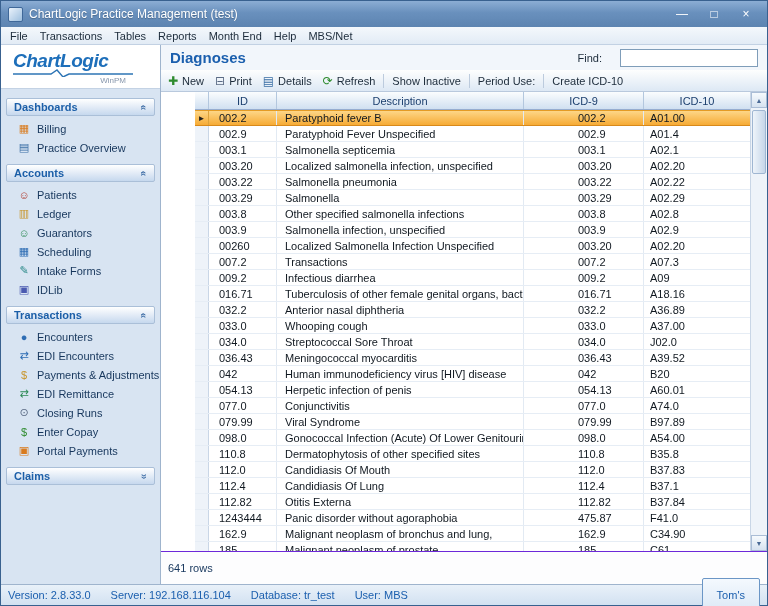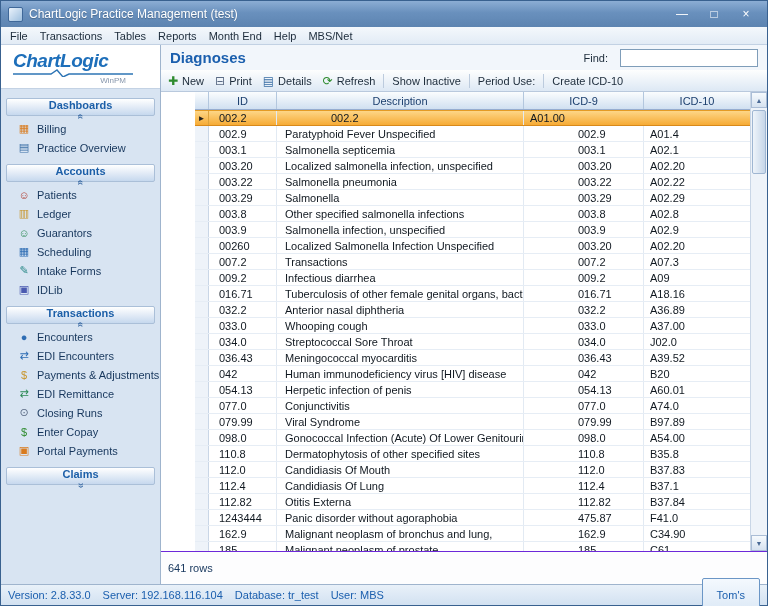--- a/index.html
+++ b/index.html
@@ -17,30 +17,30 @@
   .menu-item{padding:10px 6px;white-space:nowrap;}
 
   .body{flex:1;display:flex;min-height:0;}
 
   .sidebar{width:160px;flex:0 0 160px;background:#d8e4f2;border-right:1px solid #9fb4cd;display:flex;flex-direction:column;overflow:hidden;}
   .logo{background:#fff;border-bottom:1px solid #c3d2e4;padding:6px 0 3px 12px;}
   .logo-brand{color:#1e6fba;font-size:19px;font-weight:bold;font-style:italic;letter-spacing:-0.5px;line-height:20px;display:block;}
   .logo-pulse{display:block;margin-top:-2px;}
   .logo-sub{display:block;color:#8696ac;font-size:8px;text-align:right;padding-right:34px;margin-top:-1px;}
   .sidebar-sections{padding:2px 0;}
-  .section-header{margin:7px 5px 3px 5px;height:18px;background:linear-gradient(#ffffff,#c6d8ee);border:1px solid #aabfd8;border-radius:2px;display:flex;align-items:center;justify-content:space-between;padding:0 7px;color:#1c5fa8;font-weight:bold;flex-direction:column;}
+  .section-header{margin:7px 5px 3px 5px;height:18px;background:linear-gradient(#ffffff,#c6d8ee);border:1px solid #aabfd8;border-radius:2px;display:flex;align-items:center;justify-content:space-between;padding:0 7px;color:#1c5fa8;font-weight:bold;}
   .chev{display:inline-block;transform:rotate(90deg);font-size:10px;color:#3f6ea6;font-weight:bold;}
   .chev.down{transform:rotate(-90deg);}
   .side-item{height:19px;display:flex;align-items:center;padding-left:15px;color:#16365c;white-space:nowrap;}
   .side-icon{width:16px;text-align:center;margin-right:5px;font-size:11px;flex:0 0 16px;}
 
   .content{flex:1;display:flex;flex-direction:column;min-width:0;background:#fff;}
   .content-header{height:25px;flex:0 0 25px;background:#f2f6fb;display:flex;align-items:center;padding:0 9px;}
   .page-title{color:#1b5fae;font-size:15px;font-weight:bold;}
-  .find-wrap{margin-left:auto;display:flex;align-items:center;gap:12px;}
+  .find-wrap{margin-left:auto;display:flex;align-items:center;gap:18px;}
   .find-label{color:#1c2b3a;}
   .find-input{width:138px;height:18px;border:1px solid #7f9db9;font-size:11px;padding:0 3px;font-family:inherit;}
 
   .toolbar{height:22px;flex:0 0 22px;background:linear-gradient(#fdfefe,#dde8f4);border-bottom:1px solid #b9c9dd;display:flex;align-items:center;padding:0 7px;gap:11px;color:#1c2b3a;}
   .tool{display:flex;align-items:center;gap:4px;white-space:nowrap;}
   .tool-icon{font-size:12px;line-height:1;}
   .tsep{width:1px;height:14px;background:#bccbdd;margin:0 -3px;}
 
   .grid-wrap{flex:1;display:flex;min-height:0;padding-left:34px;}
   .grid{flex:1;display:flex;flex-direction:column;min-width:0;overflow:hidden;}
@@ -230,20 +230,21 @@
               <div class="gh-cell sel"></div>
               <div class="gh-cell">ID</div>
               <div class="gh-cell">Description</div>
               <div class="gh-cell">ICD-9</div>
               <div class="gh-cell">ICD-10</div>
             </div>
           <div class="grid-body">
               <div class="grid-row selected">
                 <div class="cell sel">►</div>
                 <div class="cell c0">002.2</div>
+                <div class="cell c1">Paratyphoid fever B</div>
                 <div class="cell c2">002.2</div>
                 <div class="cell c3">A01.00</div>
               </div>
               <div class="grid-row">
                 <div class="cell sel"></div>
                 <div class="cell c0">002.9</div>
                 <div class="cell c1">Paratyphoid Fever Unspecified</div>
                 <div class="cell c2">002.9</div>
                 <div class="cell c3">A01.4</div>
               </div>
@@ -452,21 +453,21 @@
       </div>
 
       <div class="grid-footer">
         <span>641 rows</span>
       </div>
 
     </main>
   </div>
 
   <div class="statusbar">
-    <span style="display:flex;gap:12px;">
+    <span style="display:flex;gap:20px;">
         <span class="status-field">Version: 2.8.33.0</span>
         <span class="status-field">Server: 192.168.116.104</span>
         <span class="status-field">Database: tr_test</span>
         <span class="status-field">User: MBS</span>
       </span>
     <div class="status-badge">
       <span>Tom's</span>
     </div>
   </div>
 

